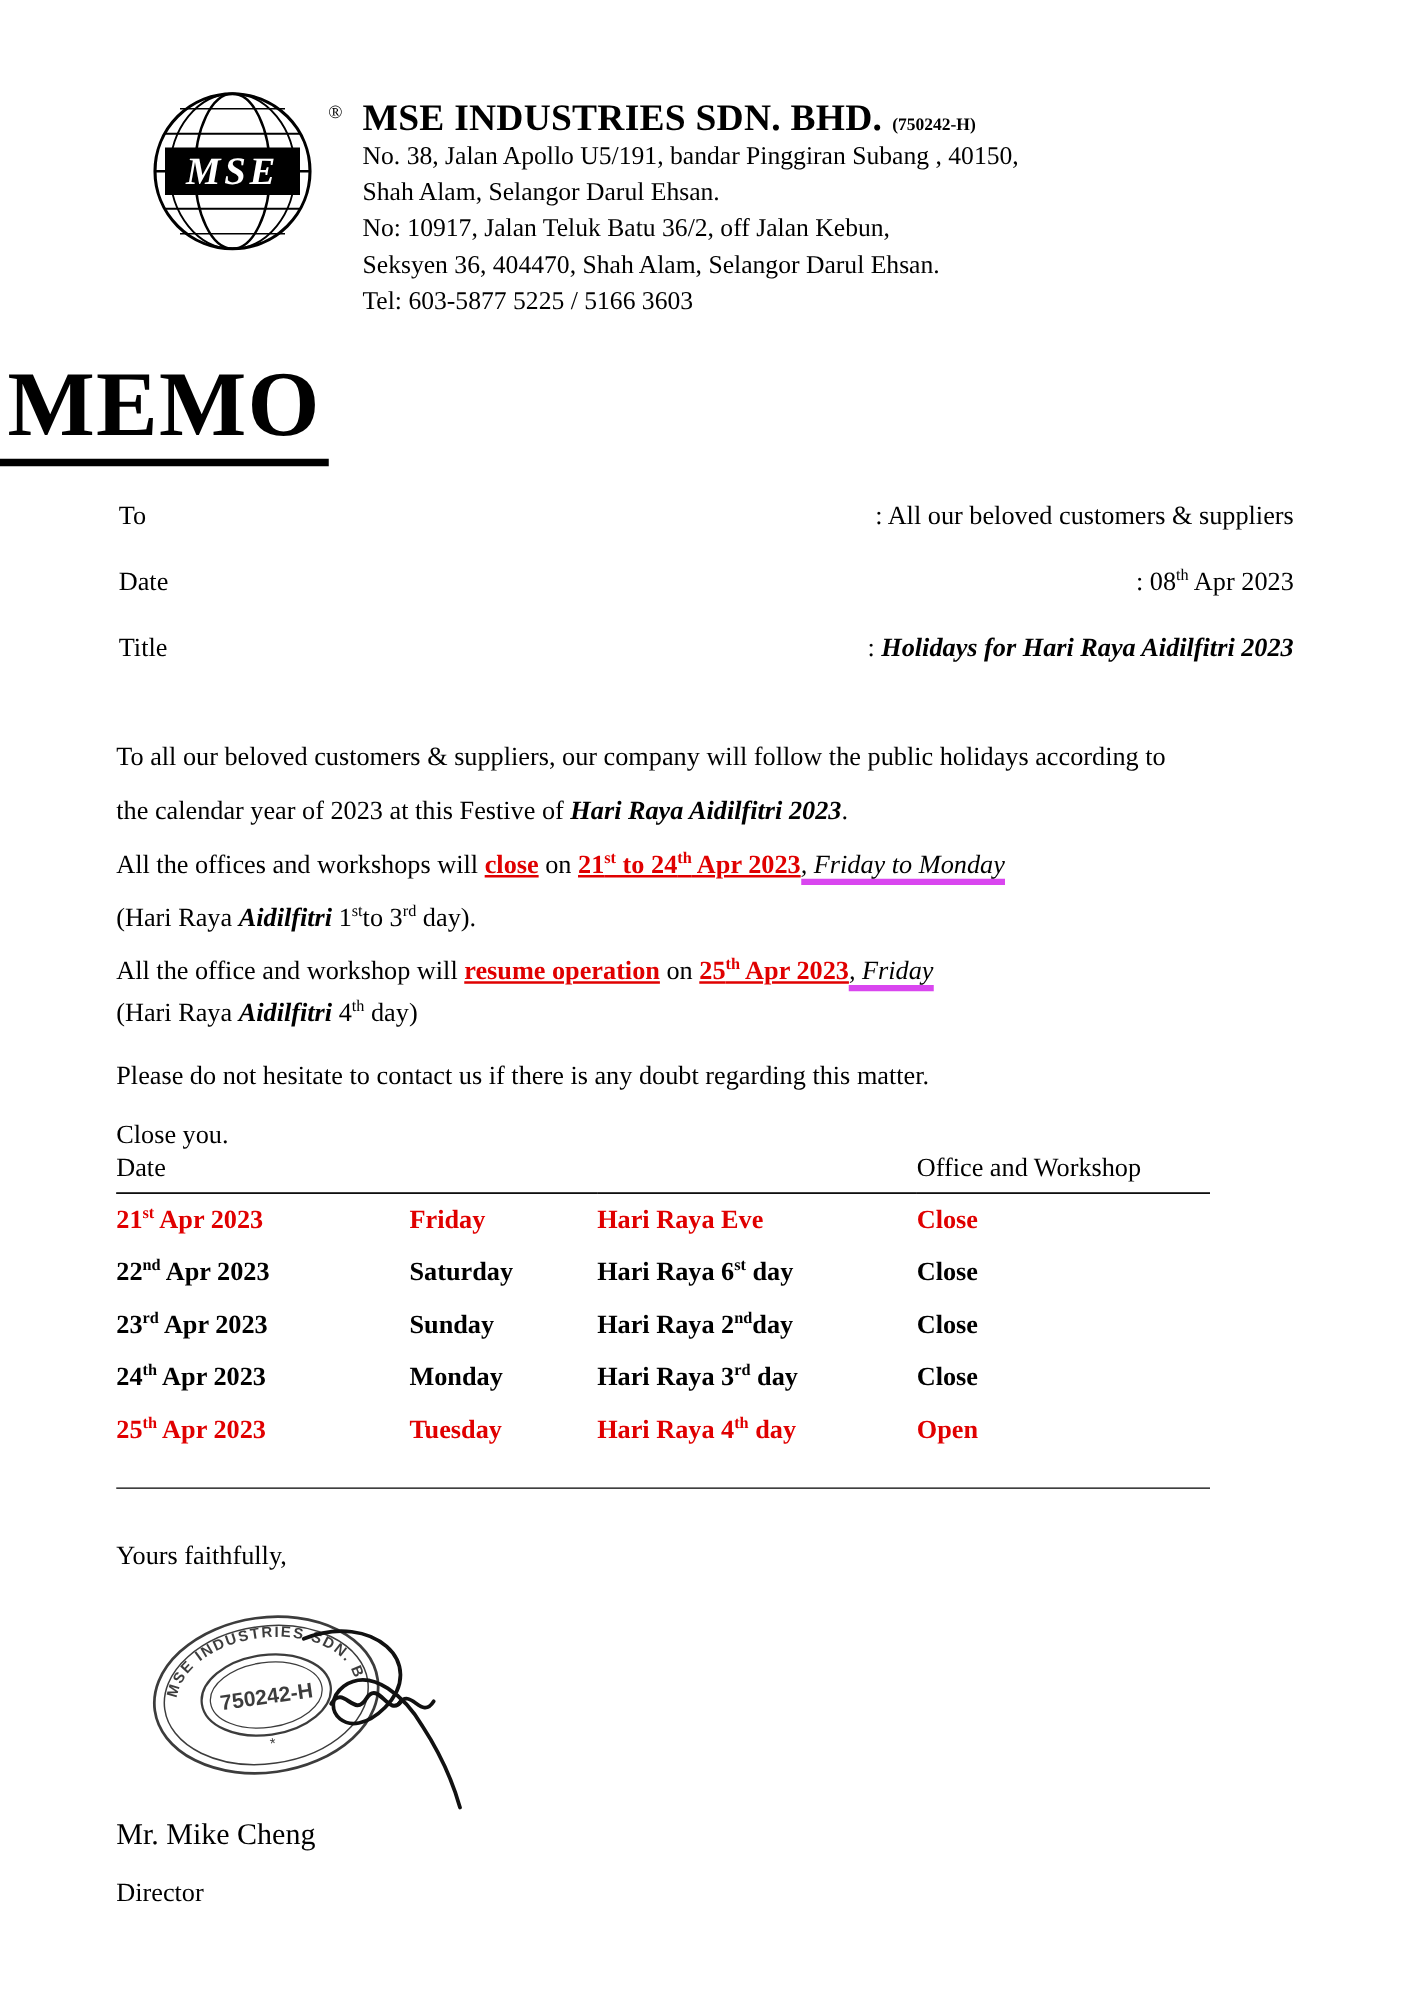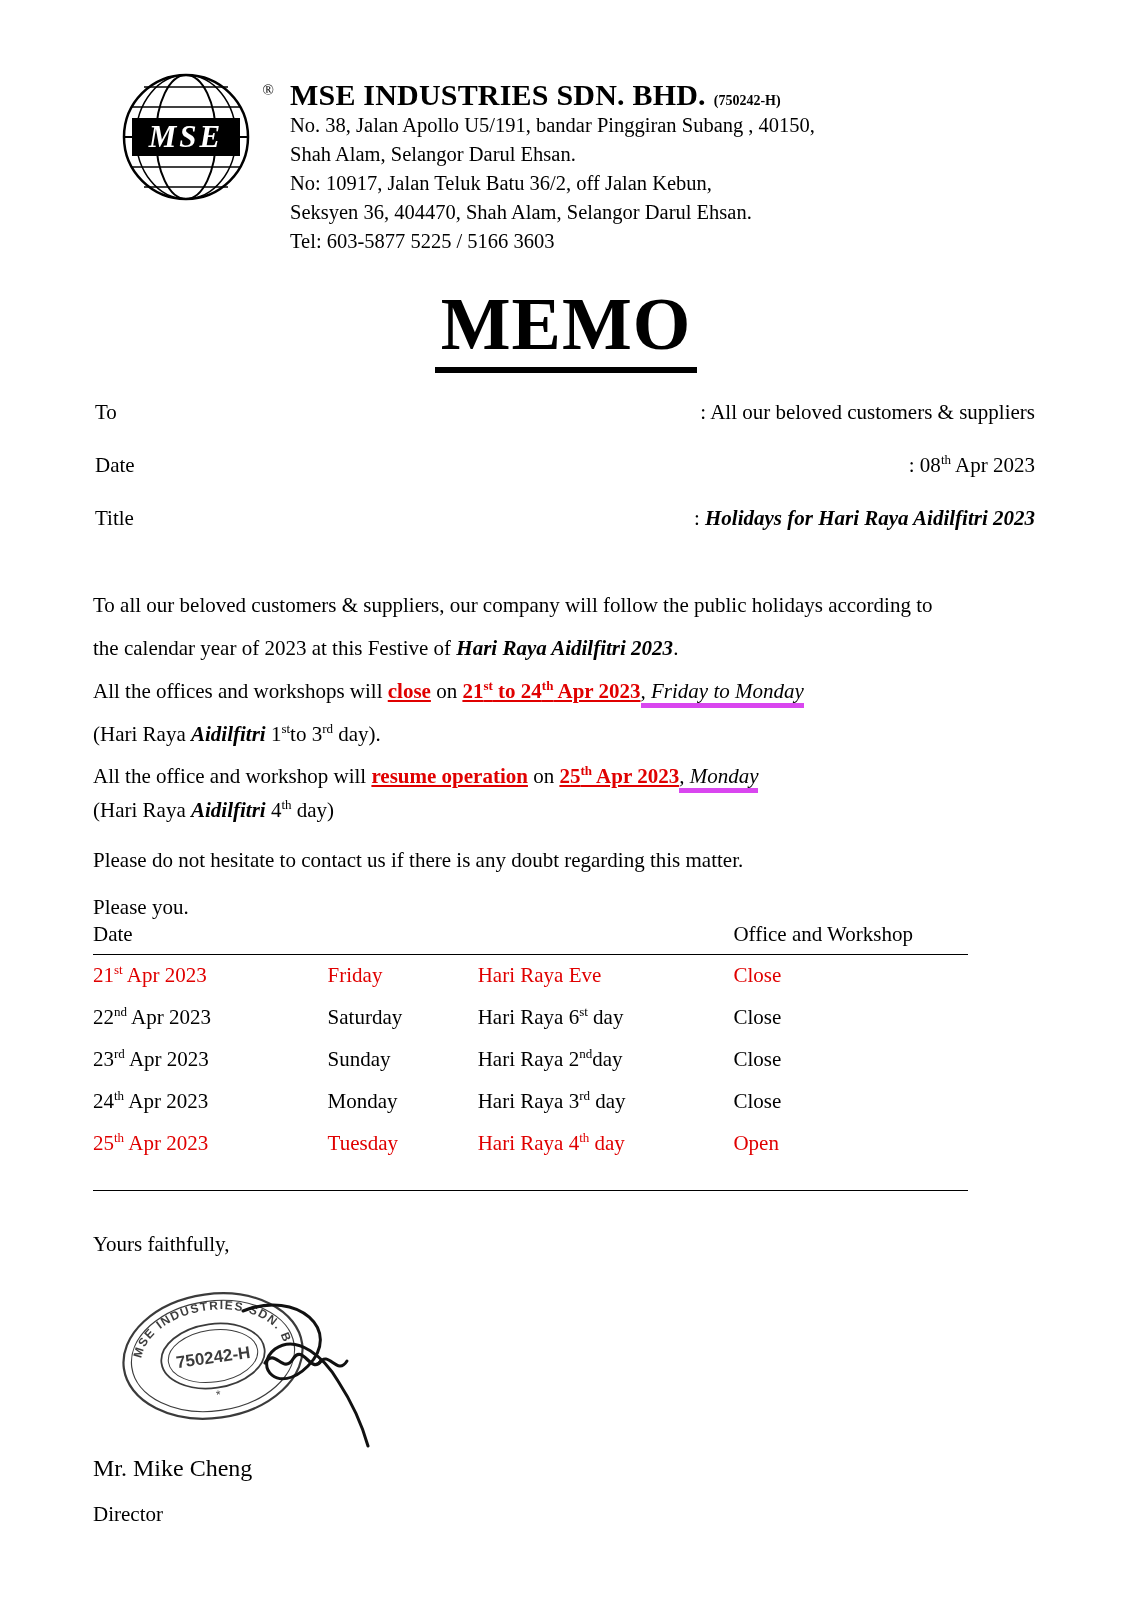--- a/index.html
+++ b/index.html
@@ -66,21 +66,20 @@
     line-height: 1.42;
     white-space: pre;
   }
 
   
   .memo-title {
     position: absolute;
     left: 0;
     right: 0;
     top: 282px;
-    text-align: center;
     font-size: 74px;
     font-weight: bold;
     letter-spacing: 1px;
   }
   .memo-title span {
     border-bottom: 6px solid #000;
     padding: 0 6px 2px 6px;
   }
 
   
@@ -129,20 +128,21 @@
   }
   .tbl th {
     text-align: left;
     font-weight: normal;
     padding: 4px 0 7px 0;
     border-bottom: 1.4px solid #000;
   }
   .tbl td {
     padding: 8px 0 9px 0;
     vertical-align: top;
+    font-weight: bold;
   }
   .tbl tr.last td { padding-bottom: 12px; }
   .tbl tbody tr:last-child td { border-bottom: none; }
   .tbl .rule-bottom {
     border-top: 1.4px solid #000;
     height: 0;
     margin-top: 22px;
   }
   .col-date { width: 200px; }
   .col-day { width: 128px; }
@@ -231,26 +231,26 @@
   </div>
 
   <div class="body-text">
     <p class="p-wide">To all our beloved customers &amp; suppliers, our company will follow the public holidays according to</p>
     <p class="p-wide"><span>the calendar year  of 2023 at this Festive of  </span><span class="bold">Hari Raya Aidilfitri 2023</span><span>.</span></p>
 
     <p class="p-wide"><span>All the offices and workshops will </span><span class="red-b u">close</span><span> on </span><span class="red-b u"><span>21</span><sup>st</sup><span> to 24</span><sup>th</sup><span> Apr 2023</span></span><span class="ul-thin">, Friday to Monday</span></p>
 
     <p class="p-space"><span>(Hari Raya </span><span class="bold">Aidilfitri</span><span> 1</span><sup>st</sup><span>to 3</span><sup>rd</sup><span> day).</span></p>
 
-    <p class="p-tight"><span>All the office and workshop will </span><span class="red-b u">resume operation</span><span> on </span><span class="red-b u"><span>25</span><sup>th</sup><span> Apr 2023</span></span><span class="ul-thin">, Monday</span></p>
+    <p class="p-tight"><span>All the office and workshop will </span><span class="red-b u">resume operation</span><span> on </span><span class="red-b u"><span>25</span><sup>th</sup><span> Apr 2023</span></span><span class="ul-thin">, Friday</span></p>
 
     <p class="p-tight" style="margin-top:-10px"><span>(Hari Raya </span><span class="bold">Aidilfitri</span><span> 4</span><sup>th</sup><span> day)</span></p>
 
     <p class="p-space">Please do not hesitate to contact us if there is any doubt regarding this matter.</p>
-    <p class="p-space">Please you.</p>
+    <p class="p-space">Close you.</p>
   </div>
 
   <div class="tbl">
     <table>
       <thead>
         <tr>
           <th class="col-date">Date</th>
           <th class="col-day"></th>
           <th class="col-desc"></th>
           <th class="col-status">Office and Workshop</th>

